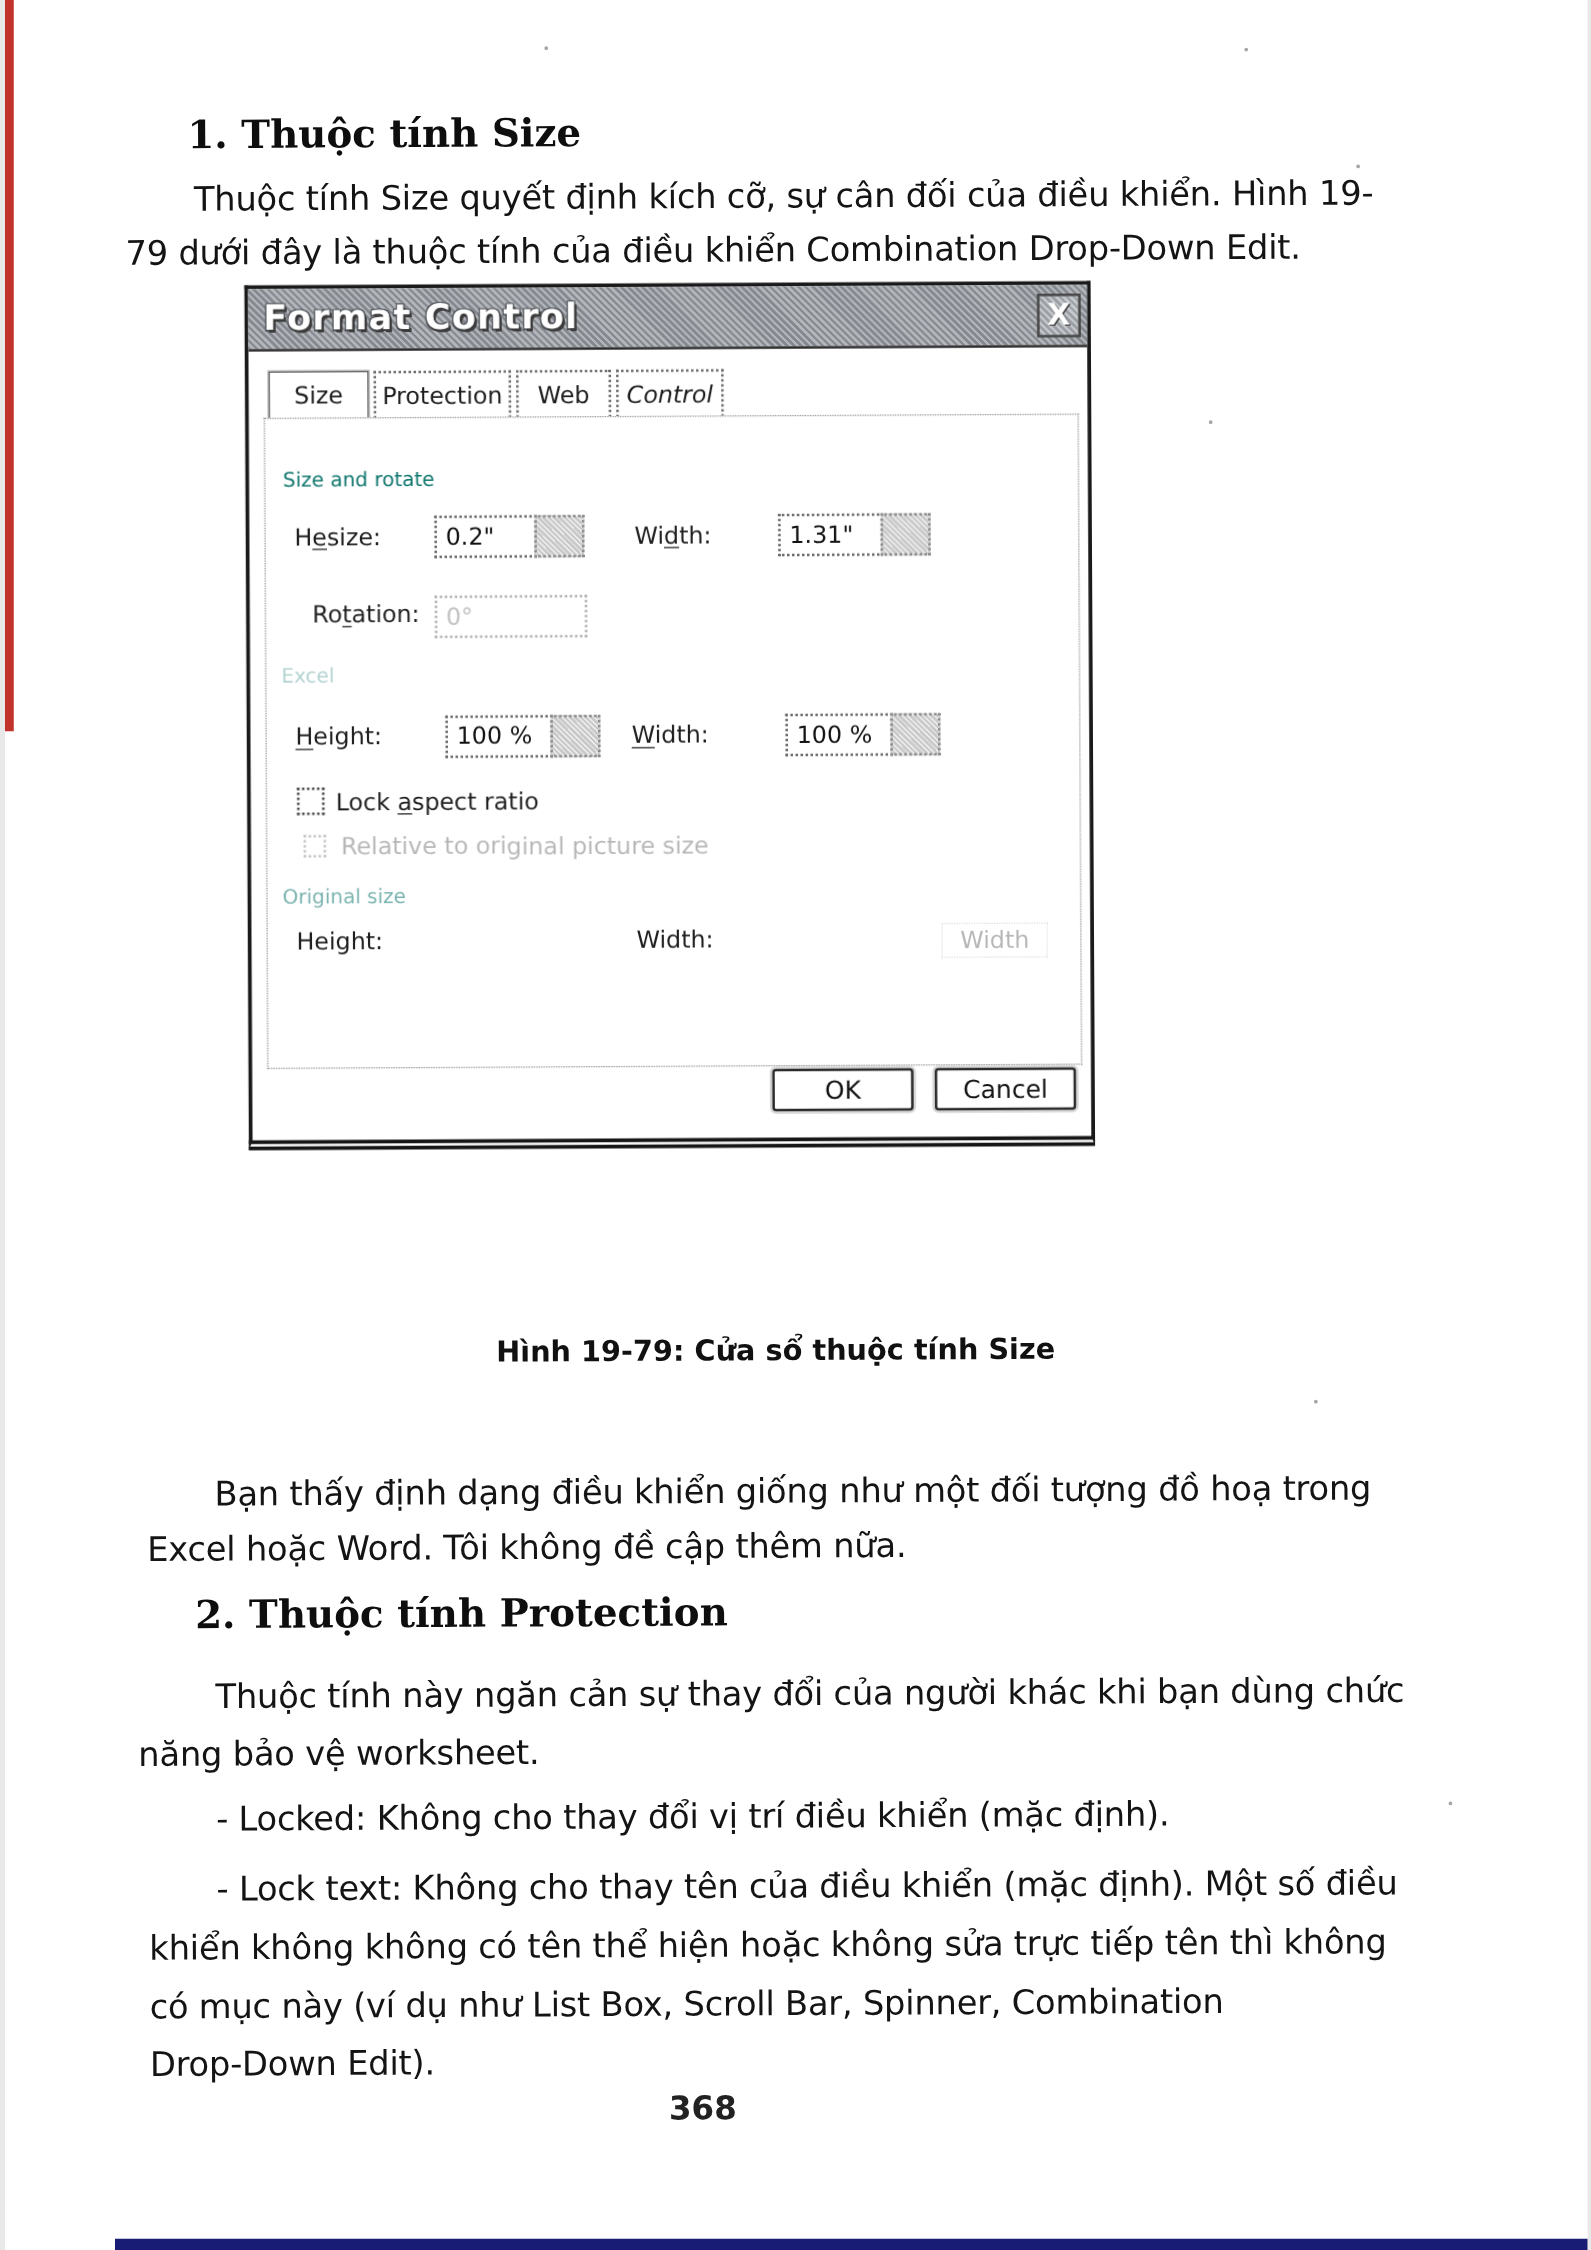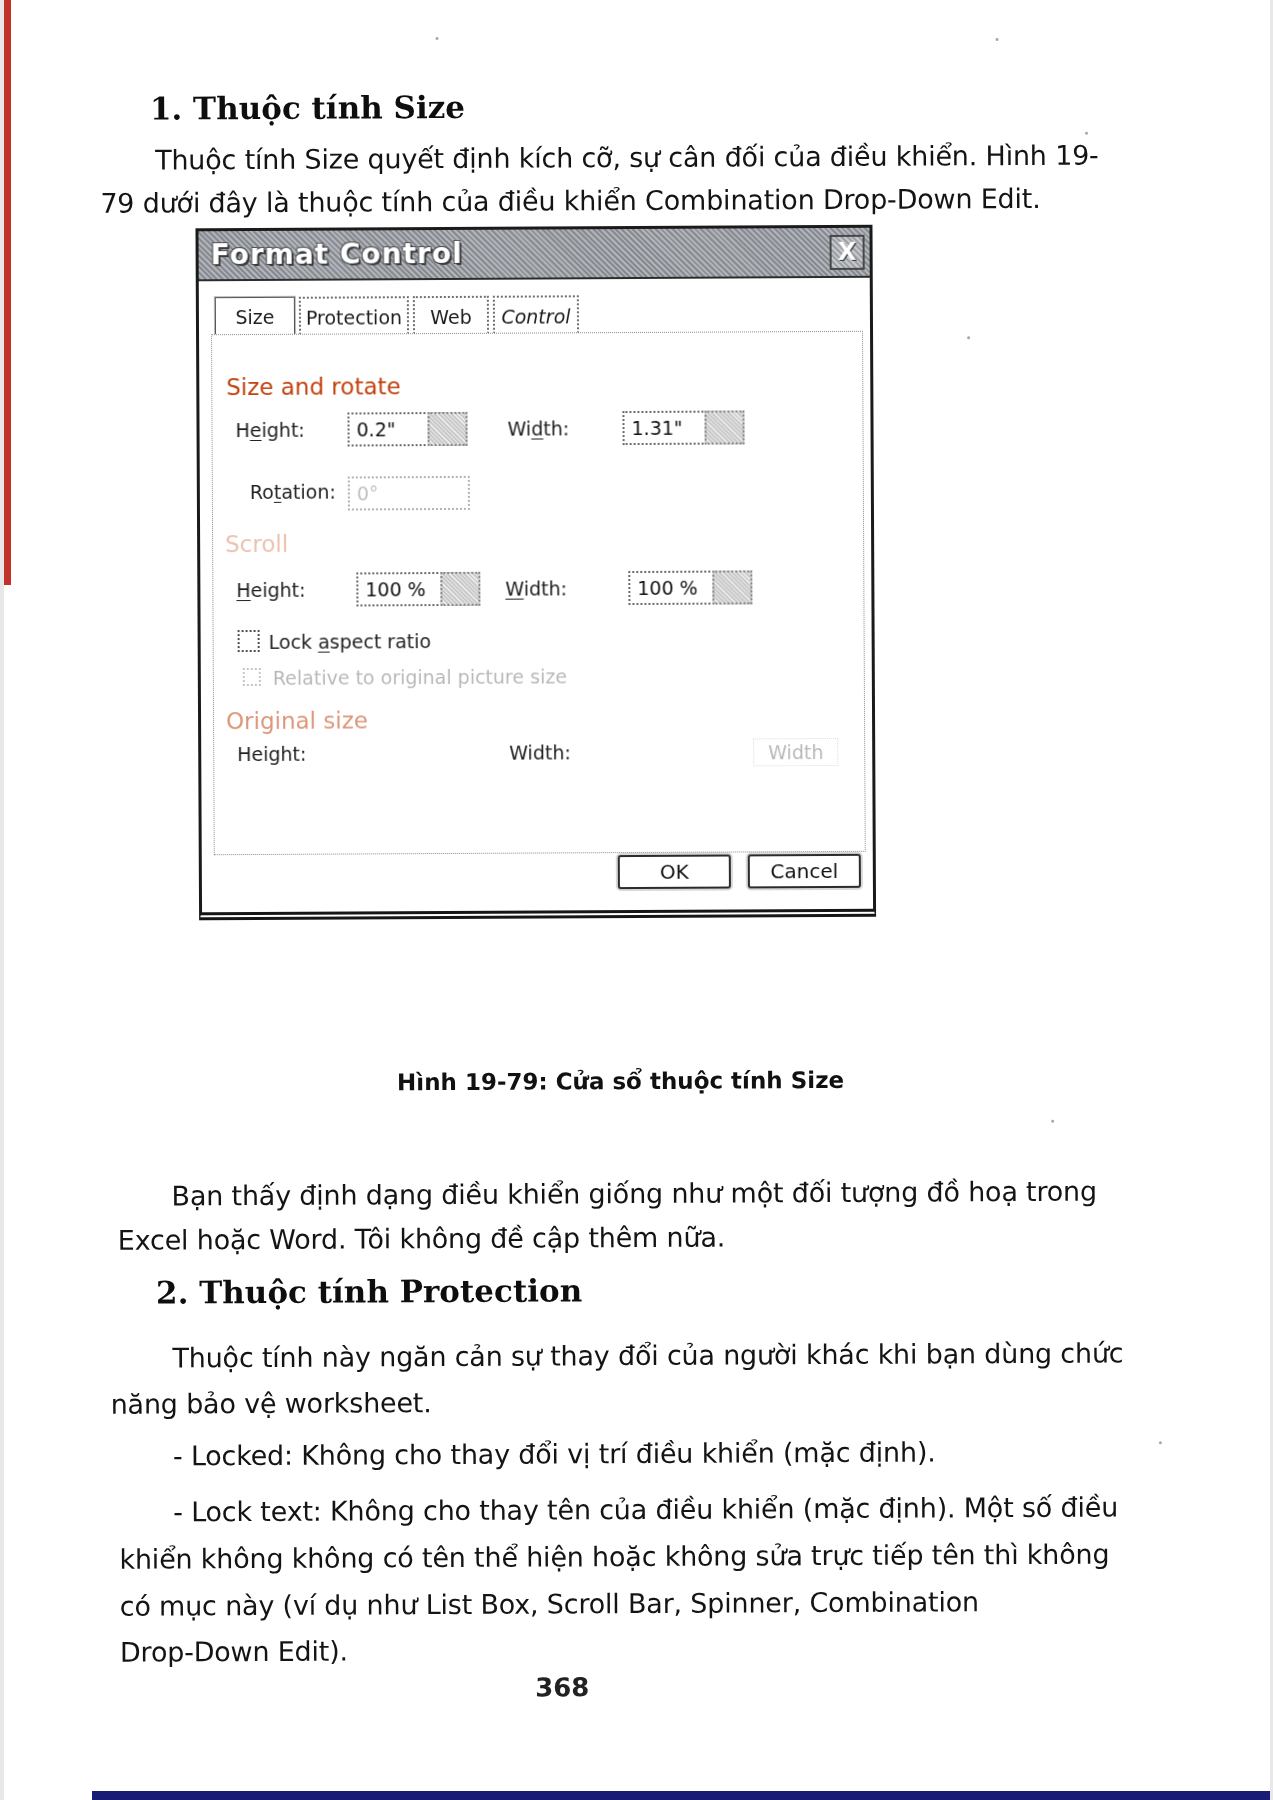--- a/index.html
+++ b/index.html
@@ -47,21 +47,21 @@
   .tab {
     position:absolute; top:66px; height:38px; background:#fff;
     border:2px dotted #6f6f6f; border-bottom:none; font-size:19px; color:#1c1c1c;
     text-align:center; padding-top:8px; white-space:nowrap;
   }
   .tab.active { border-style:solid; border-width:1px; border-color:#555; box-shadow:0 0 0 1px #bbb;text-align:center; }
   .panel {
     position:absolute; left:12px; top:103px; width:652px; height:521px;
     border:1px dotted #8a8a8a; background:#fff;
   }
-  .grp { position:absolute; font-size:23px; color:#c2410c; white-space:nowrap; }
+  .grp { position:absolute; font-size:16px; color:#0f766e; white-space:nowrap; }
   .lbl { position:absolute; font-size:19px; color:#1f1f1f; white-space:nowrap; }
   .uk  { text-decoration:underline; text-underline-offset:3px; }
   .field {
     position:absolute; height:34px; border:2px dotted #6a6a6a; background:#fff;
     font-size:19px; color:#111; padding:4px 7px; white-space:nowrap;
   }
   .field.disabled { border-color:#b3b3b3; color:#c0c0c0; filter:blur(0.6px); }
   .spin {
     position:absolute; width:40px; height:34px; border:2px dotted #8a8a8a;
     background:repeating-linear-gradient(45deg,#c9c9c9 0 2px,#f1f1f1 2px 3px);
@@ -97,32 +97,32 @@
 
       <div class="tab active" style="left:16px;  width:80px;">Size</div>
       <div class="tab" style="left:100px; width:110px;">Protection</div>
       <div class="tab" style="left:214px; width:76px;">Web</div>
       <div class="tab" style="left:294px; width:86px;font-style:italic;">Control</div>
 
       <div class="panel"></div>
 
       <div class="grp" style="left:27px; top:143px;">Size and rotate</div>
 
-      <div class="lbl" style="left:36px; top:188px;"><span>H</span><span class="uk">e</span><span>ight:</span></div>
+      <div class="lbl" style="left:36px; top:188px;"><span>H</span><span class="uk">e</span><span>size:</span></div>
       <div class="field" style="left:148px; top:182px; width:82px;">0.2"</div>
       <div class="spin" style="left:228px; top:182px;"></div>
 
       <div class="lbl" style="left:308px; top:188px;"><span>Wi</span><span class="uk">d</span><span>th:</span></div>
       <div class="field" style="left:423px; top:182px; width:84px;">1.31"</div>
       <div class="spin" style="left:505px; top:182px;"></div>
 
       <div class="lbl" style="left:50px; top:250px;"><span>Ro</span><span class="uk">t</span><span>ation:</span></div>
       <div class="field disabled" style="left:148px; top:246px; width:122px;">0°</div>
 
-      <div class="grp faded" style="left:25px; top:300px;">Scroll</div>
+      <div class="grp faded" style="left:25px; top:300px;">Excel</div>
 
       <div class="lbl" style="left:36px; top:348px;"><span></span><span class="uk">H</span><span>eight:</span></div>
       <div class="field" style="left:156px; top:342px; width:86px;">100 %</div>
       <div class="spin" style="left:240px; top:342px;"></div>
 
       <div class="lbl" style="left:305px; top:348px;"><span></span><span class="uk">W</span><span>idth:</span></div>
       <div class="field" style="left:428px; top:342px; width:86px;">100 %</div>
       <div class="spin" style="left:512px; top:342px;"></div>
 
       <div class="checkbox" style="left:37px; top:399px;"></div>

